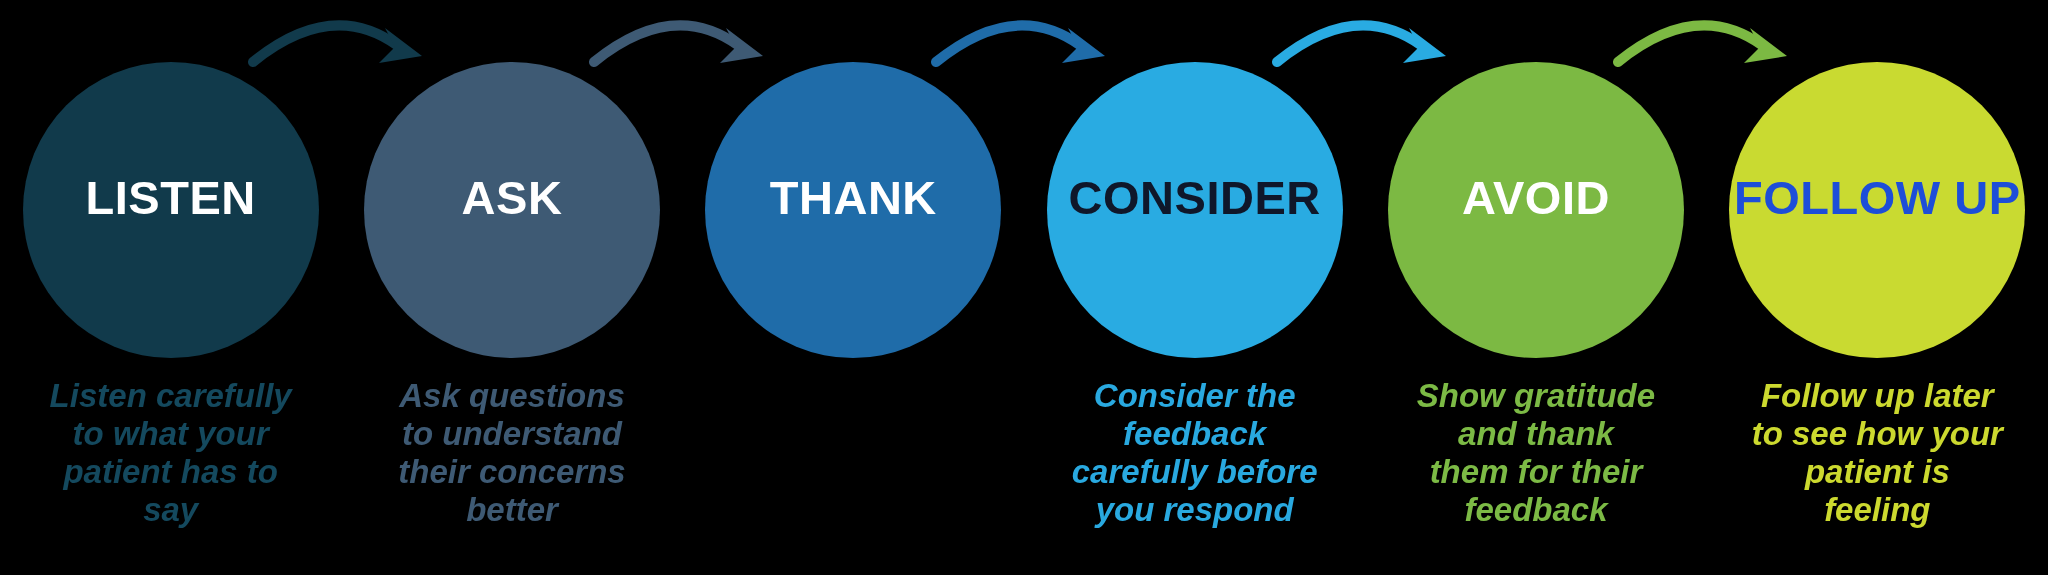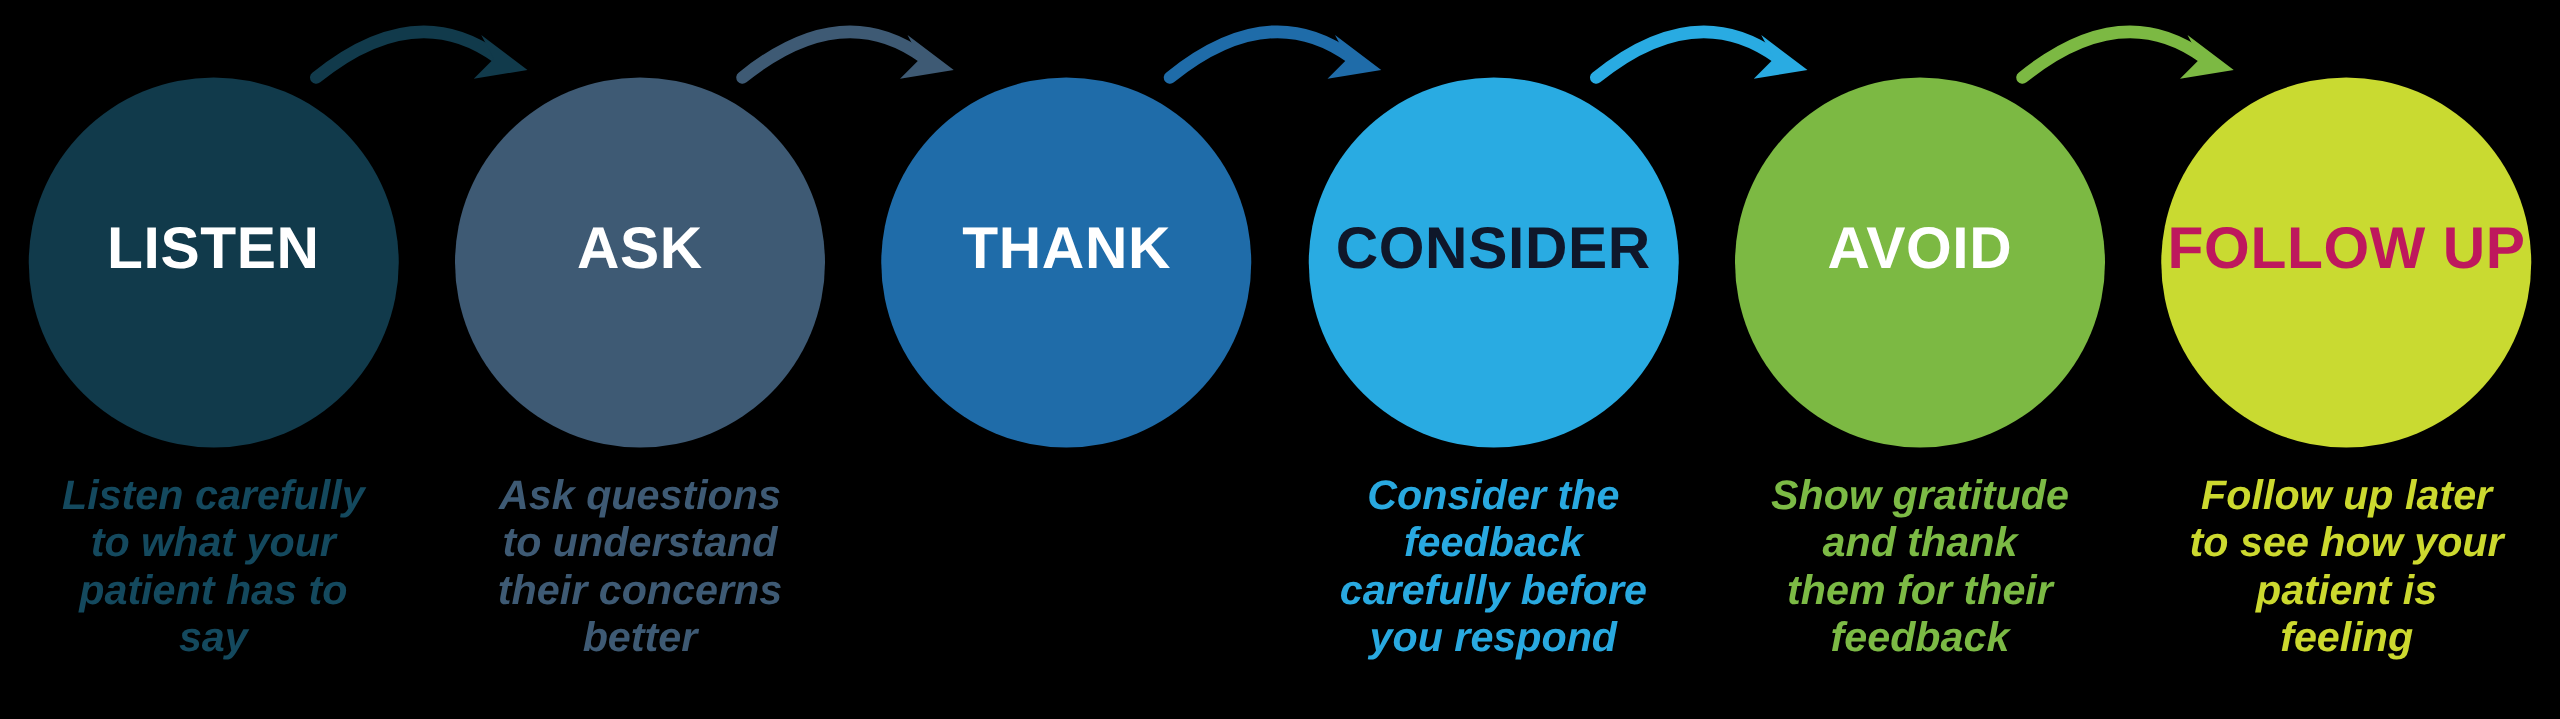--- a/index.html
+++ b/index.html
@@ -115,20 +115,20 @@
     </div>
     <div class="desc" style="color: rgb(124, 186, 69);">Show gratitude
 and thank
 them for their
 feedback</div>
   </div>
 
   <div class="step">
 
     <div class="circle" style="background: rgb(201, 218, 49);">
-      <span class="label" style="color: #be185d;">FOLLOW UP</span>
+      <span class="label" style="color: #1d4ed8;">FOLLOW UP</span>
     </div>
     <div class="desc" style="color: rgb(204, 217, 47);">Follow up later
 to see how your
 patient is
 feeling</div>
   </div>
 </div>
 
 </body></html>

